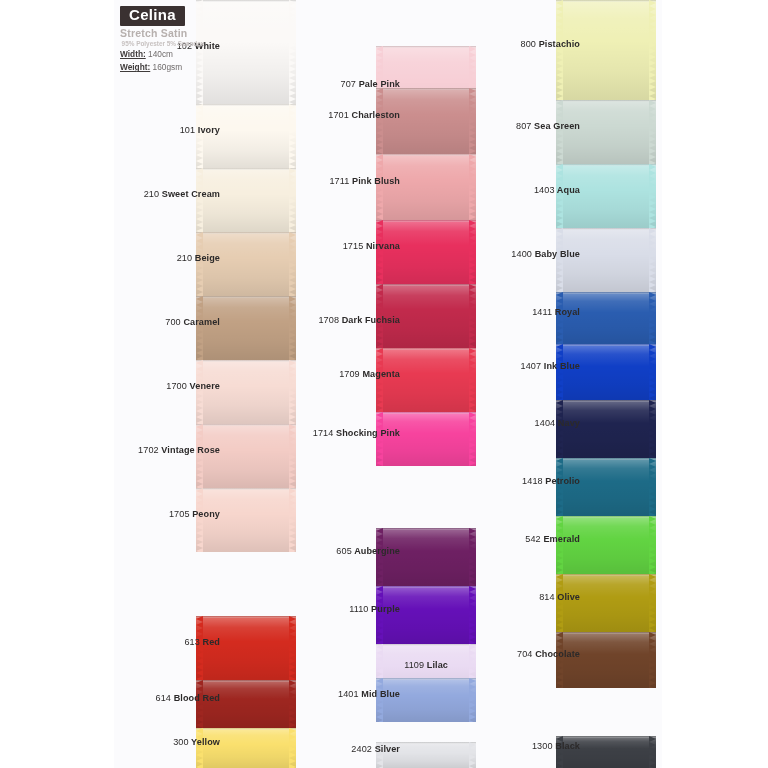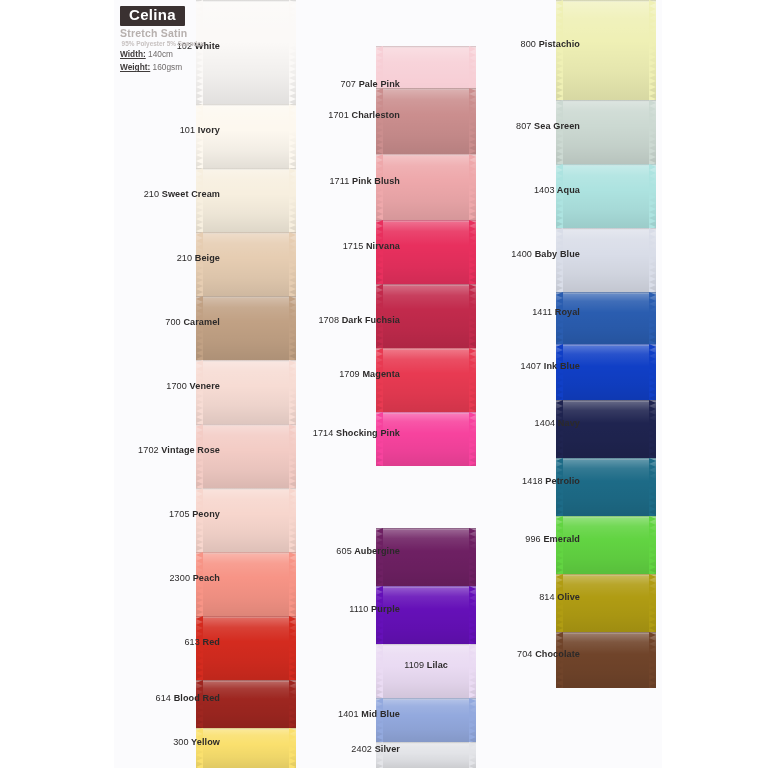--- a/index.html
+++ b/index.html
@@ -244,34 +244,20 @@
             <path d="M 7 0 L 0 3 L 7 6 L 0 9 L 7 12 L 0 15 L 7 18 L 0 21 L 7 24 L 0 27 L 7 30 L 0 33 L 7 36 L 0 39 L 7 42 L 0 45 L 7 48 L 0 51 L 7 54 L 0 57 L 7 60 L 0 63 L 7 66 L 0 69 L 7 72 L 7 70 Z" fill="#f7d6cd"></path>
             </svg></div>
           <div class="zig r"><svg width="7" height="64" viewBox="0 0 7 64" preserveAspectRatio="none" xmlns="http://www.w3.org/2000/svg">
             <path d="M 0 0 L 7 3 L 0 6 L 7 9 L 0 12 L 7 15 L 0 18 L 7 21 L 0 24 L 7 27 L 0 30 L 7 33 L 0 36 L 7 39 L 0 42 L 7 45 L 0 48 L 7 51 L 0 54 L 7 57 L 0 60 L 7 63 L 0 66 L 7 69 L 0 72 L 0 70 Z" fill="#f7d6cd"></path>
             </svg></div>
           <div class="sheen"></div>
           <div class="foldline"></div>
         </div>
         <div class="label" style="top: 21px;"><span class="code">1705</span><span class="name"> Peony</span></div>
       </div>
-      <div class="row" style="top: 552px; height: 64px;">
-        <div class="swatch" style="top: 0px; height: 64px; background: rgb(247, 148, 134);">
-          <div class="cloth" style="background: rgb(247, 148, 134);"></div>
-          <div class="zig l"><svg width="7" height="64" viewBox="0 0 7 64" preserveAspectRatio="none" xmlns="http://www.w3.org/2000/svg">
-            <path d="M 7 0 L 0 3 L 7 6 L 0 9 L 7 12 L 0 15 L 7 18 L 0 21 L 7 24 L 0 27 L 7 30 L 0 33 L 7 36 L 0 39 L 7 42 L 0 45 L 7 48 L 0 51 L 7 54 L 0 57 L 7 60 L 0 63 L 7 66 L 0 69 L 7 72 L 7 70 Z" fill="#f79486"></path>
-            </svg></div>
-          <div class="zig r"><svg width="7" height="64" viewBox="0 0 7 64" preserveAspectRatio="none" xmlns="http://www.w3.org/2000/svg">
-            <path d="M 0 0 L 7 3 L 0 6 L 7 9 L 0 12 L 7 15 L 0 18 L 7 21 L 0 24 L 7 27 L 0 30 L 7 33 L 0 36 L 7 39 L 0 42 L 7 45 L 0 48 L 7 51 L 0 54 L 7 57 L 0 60 L 7 63 L 0 66 L 7 69 L 0 72 L 0 70 Z" fill="#f79486"></path>
-            </svg></div>
-          <div class="sheen"></div>
-          <div class="foldline"></div>
-        </div>
-        <div class="label" style="top: 21px;"><span class="code">2300</span><span class="name"> Peach</span></div>
-      </div>
       <div class="row" style="top: 616px; height: 64px;">
         <div class="swatch" style="top: 0px; height: 64px; background: rgb(212, 43, 31);">
           <div class="cloth" style="background: rgb(212, 43, 31);"></div>
           <div class="zig l"><svg width="7" height="64" viewBox="0 0 7 64" preserveAspectRatio="none" xmlns="http://www.w3.org/2000/svg">
             <path d="M 7 0 L 0 3 L 7 6 L 0 9 L 7 12 L 0 15 L 7 18 L 0 21 L 7 24 L 0 27 L 7 30 L 0 33 L 7 36 L 0 39 L 7 42 L 0 45 L 7 48 L 0 51 L 7 54 L 0 57 L 7 60 L 0 63 L 7 66 L 0 69 L 7 72 L 7 70 Z" fill="#d42b1f"></path>
             </svg></div>
           <div class="zig r"><svg width="7" height="64" viewBox="0 0 7 64" preserveAspectRatio="none" xmlns="http://www.w3.org/2000/svg">
             <path d="M 0 0 L 7 3 L 0 6 L 7 9 L 0 12 L 7 15 L 0 18 L 7 21 L 0 24 L 7 27 L 0 30 L 7 33 L 0 36 L 7 39 L 0 42 L 7 45 L 0 48 L 7 51 L 0 54 L 7 57 L 0 60 L 7 63 L 0 66 L 7 69 L 0 72 L 0 70 Z" fill="#d42b1f"></path>
             </svg></div>
           <div class="sheen"></div>
@@ -442,21 +428,21 @@
             <path d="M 7 0 L 0 3 L 7 6 L 0 9 L 7 12 L 0 15 L 7 18 L 0 21 L 7 24 L 0 27 L 7 30 L 0 33 L 7 36 L 0 39 L 7 42 L 0 45 L 7 48 L 0 51 L 7 54 L 0 57 L 7 60 L 7 60 Z" fill="#eadbf3"></path>
             </svg></div>
           <div class="zig r"><svg width="7" height="54" viewBox="0 0 7 54" preserveAspectRatio="none" xmlns="http://www.w3.org/2000/svg">
             <path d="M 0 0 L 7 3 L 0 6 L 7 9 L 0 12 L 7 15 L 0 18 L 7 21 L 0 24 L 7 27 L 0 30 L 7 33 L 0 36 L 7 39 L 0 42 L 7 45 L 0 48 L 7 51 L 0 54 L 7 57 L 0 60 L 0 60 Z" fill="#eadbf3"></path>
             </svg></div>
           <div class="sheen"></div>
           <div class="foldline"></div>
         </div>
         <div class="label" style="top: 16px; padding-left: 48px;"><span class="code">1109</span><span class="name"> Lilac</span></div>
       </div>
-      <div class="row" style="top: 698px; height: 44px;">
+      <div class="row" style="top: 678px; height: 44px;">
         <div class="swatch" style="top: 0px; height: 44px; background: rgb(147, 169, 222);">
           <div class="cloth" style="background: rgb(147, 169, 222);"></div>
           <div class="zig l"><svg width="7" height="44" viewBox="0 0 7 44" preserveAspectRatio="none" xmlns="http://www.w3.org/2000/svg">
             <path d="M 7 0 L 0 3 L 7 6 L 0 9 L 7 12 L 0 15 L 7 18 L 0 21 L 7 24 L 0 27 L 7 30 L 0 33 L 7 36 L 0 39 L 7 42 L 0 45 L 7 48 L 0 51 L 7 54 L 7 50 Z" fill="#93a9de"></path>
             </svg></div>
           <div class="zig r"><svg width="7" height="44" viewBox="0 0 7 44" preserveAspectRatio="none" xmlns="http://www.w3.org/2000/svg">
             <path d="M 0 0 L 7 3 L 0 6 L 7 9 L 0 12 L 7 15 L 0 18 L 7 21 L 0 24 L 7 27 L 0 30 L 7 33 L 0 36 L 7 39 L 0 42 L 7 45 L 0 48 L 7 51 L 0 54 L 0 50 Z" fill="#93a9de"></path>
             </svg></div>
           <div class="sheen"></div>
           <div class="foldline"></div>
@@ -596,21 +582,21 @@
           <div class="cloth" style="background: rgb(98, 212, 66);"></div>
           <div class="zig l"><svg width="7" height="58" viewBox="0 0 7 58" preserveAspectRatio="none" xmlns="http://www.w3.org/2000/svg">
             <path d="M 7 0 L 0 3 L 7 6 L 0 9 L 7 12 L 0 15 L 7 18 L 0 21 L 7 24 L 0 27 L 7 30 L 0 33 L 7 36 L 0 39 L 7 42 L 0 45 L 7 48 L 0 51 L 7 54 L 0 57 L 7 60 L 0 63 L 7 66 L 7 64 Z" fill="#62d442"></path>
             </svg></div>
           <div class="zig r"><svg width="7" height="58" viewBox="0 0 7 58" preserveAspectRatio="none" xmlns="http://www.w3.org/2000/svg">
             <path d="M 0 0 L 7 3 L 0 6 L 7 9 L 0 12 L 7 15 L 0 18 L 7 21 L 0 24 L 7 27 L 0 30 L 7 33 L 0 36 L 7 39 L 0 42 L 7 45 L 0 48 L 7 51 L 0 54 L 7 57 L 0 60 L 7 63 L 0 66 L 0 64 Z" fill="#62d442"></path>
             </svg></div>
           <div class="sheen"></div>
           <div class="foldline"></div>
         </div>
-        <div class="label" style="top: 18px;"><span class="code">996</span><span class="name"> Emerald</span></div>
+        <div class="label" style="top: 18px;"><span class="code">542</span><span class="name"> Emerald</span></div>
       </div>
       <div class="row" style="top: 574px; height: 58px;">
         <div class="swatch" style="top: 0px; height: 58px; background: rgb(176, 156, 19);">
           <div class="cloth" style="background: rgb(176, 156, 19);"></div>
           <div class="zig l"><svg width="7" height="58" viewBox="0 0 7 58" preserveAspectRatio="none" xmlns="http://www.w3.org/2000/svg">
             <path d="M 7 0 L 0 3 L 7 6 L 0 9 L 7 12 L 0 15 L 7 18 L 0 21 L 7 24 L 0 27 L 7 30 L 0 33 L 7 36 L 0 39 L 7 42 L 0 45 L 7 48 L 0 51 L 7 54 L 0 57 L 7 60 L 0 63 L 7 66 L 7 64 Z" fill="#b09c13"></path>
             </svg></div>
           <div class="zig r"><svg width="7" height="58" viewBox="0 0 7 58" preserveAspectRatio="none" xmlns="http://www.w3.org/2000/svg">
             <path d="M 0 0 L 7 3 L 0 6 L 7 9 L 0 12 L 7 15 L 0 18 L 7 21 L 0 24 L 7 27 L 0 30 L 7 33 L 0 36 L 7 39 L 0 42 L 7 45 L 0 48 L 7 51 L 0 54 L 7 57 L 0 60 L 7 63 L 0 66 L 0 64 Z" fill="#b09c13"></path>
             </svg></div>
@@ -626,15 +612,29 @@
             <path d="M 7 0 L 0 3 L 7 6 L 0 9 L 7 12 L 0 15 L 7 18 L 0 21 L 7 24 L 0 27 L 7 30 L 0 33 L 7 36 L 0 39 L 7 42 L 0 45 L 7 48 L 0 51 L 7 54 L 0 57 L 7 60 L 0 63 L 7 66 L 7 62 Z" fill="#70442a"></path>
             </svg></div>
           <div class="zig r"><svg width="7" height="56" viewBox="0 0 7 56" preserveAspectRatio="none" xmlns="http://www.w3.org/2000/svg">
             <path d="M 0 0 L 7 3 L 0 6 L 7 9 L 0 12 L 7 15 L 0 18 L 7 21 L 0 24 L 7 27 L 0 30 L 7 33 L 0 36 L 7 39 L 0 42 L 7 45 L 0 48 L 7 51 L 0 54 L 7 57 L 0 60 L 7 63 L 0 66 L 0 62 Z" fill="#70442a"></path>
             </svg></div>
           <div class="sheen"></div>
           <div class="foldline"></div>
         </div>
         <div class="label" style="top: 17px;"><span class="code">704</span><span class="name"> Chocolate</span></div>
       </div>
+      <div class="row" style="top: 736px; height: 32px;">
+        <div class="swatch" style="top: 0px; height: 32px; background: rgb(61, 64, 70);">
+          <div class="cloth" style="background: rgb(61, 64, 70);"></div>
+          <div class="zig l"><svg width="7" height="32" viewBox="0 0 7 32" preserveAspectRatio="none" xmlns="http://www.w3.org/2000/svg">
+            <path d="M 7 0 L 0 3 L 7 6 L 0 9 L 7 12 L 0 15 L 7 18 L 0 21 L 7 24 L 0 27 L 7 30 L 0 33 L 7 36 L 0 39 L 7 42 L 7 38 Z" fill="#3d4046"></path>
+            </svg></div>
+          <div class="zig r"><svg width="7" height="32" viewBox="0 0 7 32" preserveAspectRatio="none" xmlns="http://www.w3.org/2000/svg">
+            <path d="M 0 0 L 7 3 L 0 6 L 7 9 L 0 12 L 7 15 L 0 18 L 7 21 L 0 24 L 7 27 L 0 30 L 7 33 L 0 36 L 7 39 L 0 42 L 0 38 Z" fill="#3d4046"></path>
+            </svg></div>
+          <div class="sheen"></div>
+          <div class="foldline"></div>
+        </div>
+        <div class="label" style="top: 5px;"><span class="code">1300</span><span class="name"> Black</span></div>
+      </div>
     </div>
 
 </div>
 
 </body></html>

